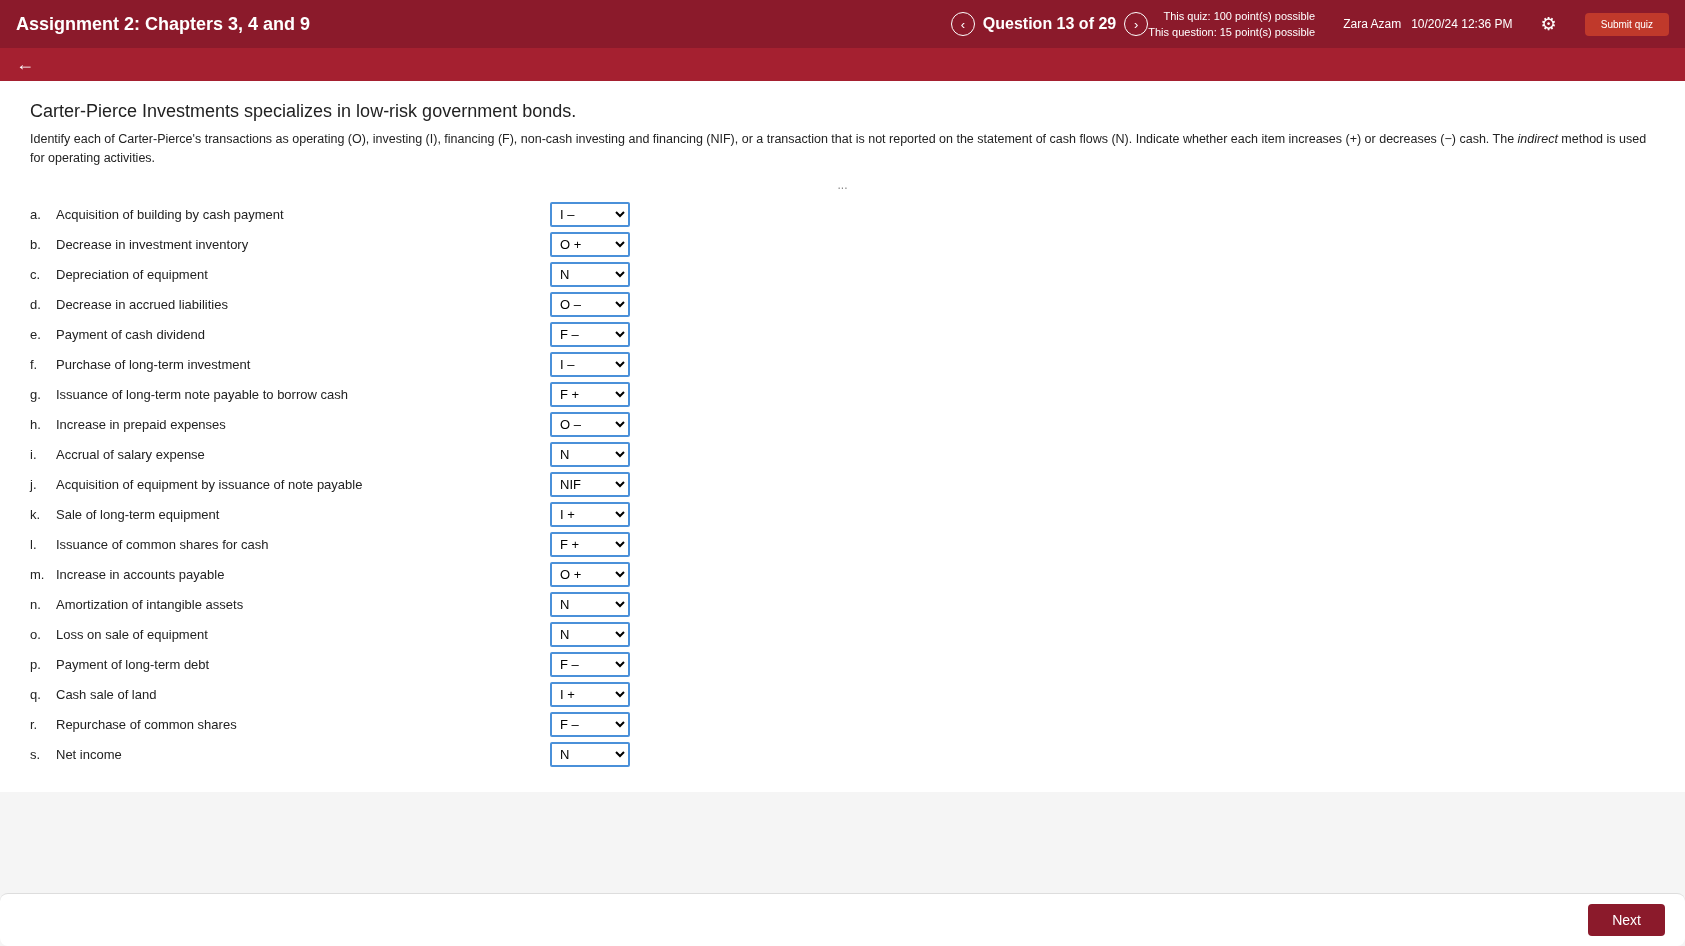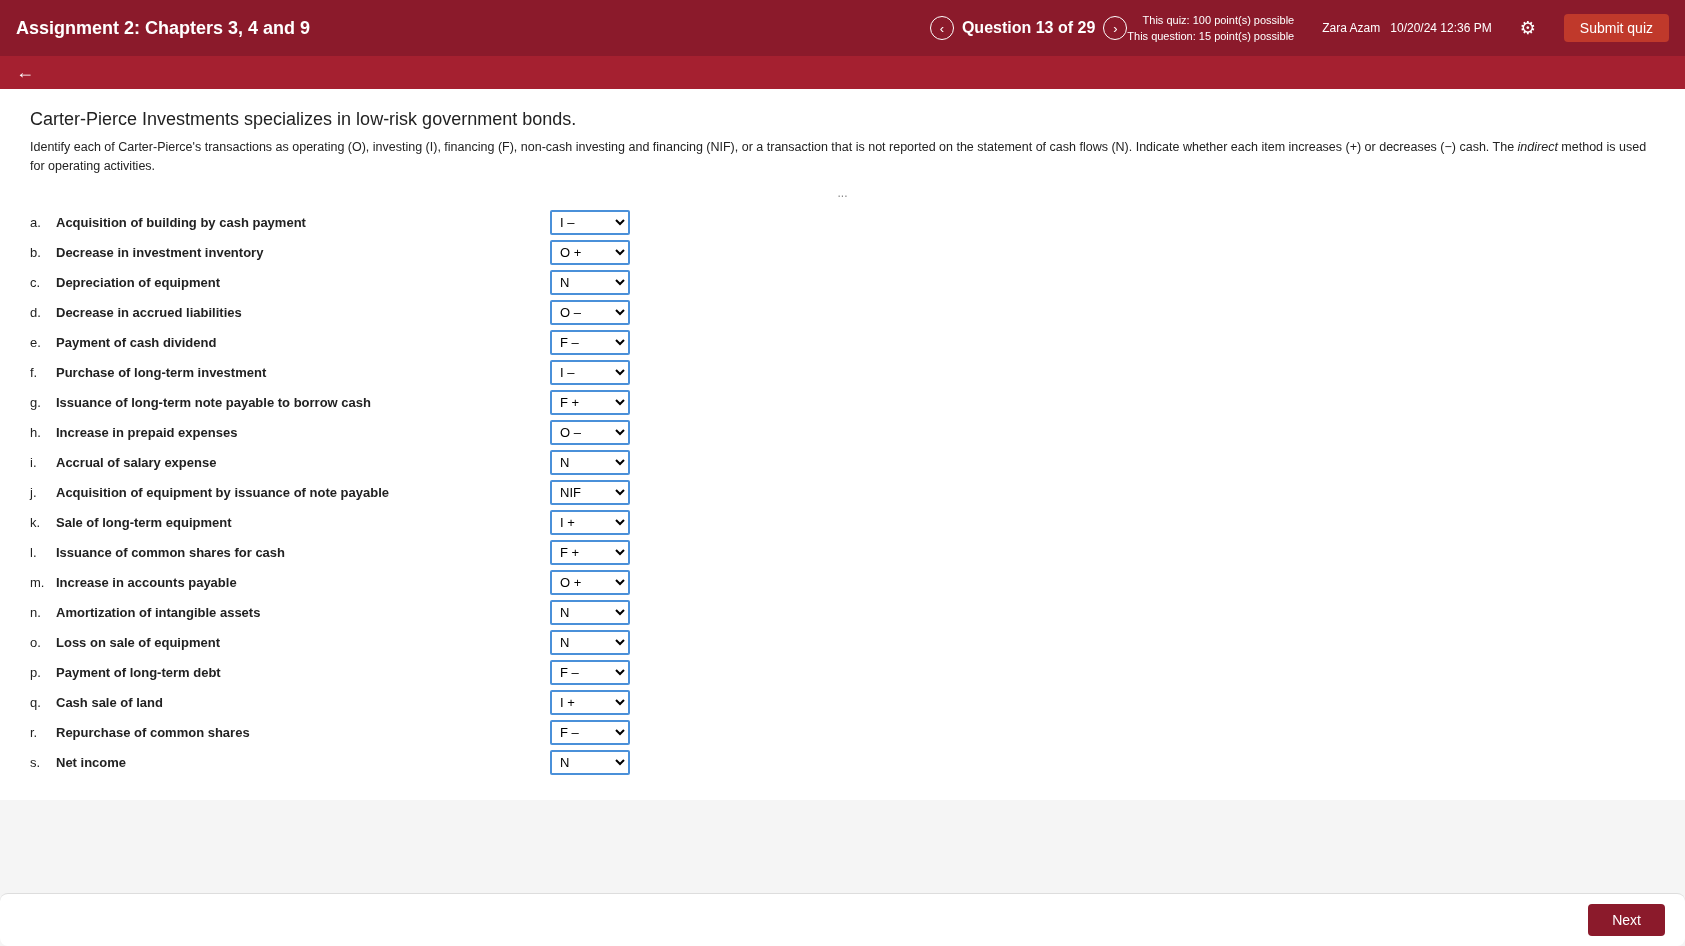--- a/index.html
+++ b/index.html
@@ -4,21 +4,21 @@
   <style>
     * { box-sizing: border-box; margin: 0; padding: 0; }
     body { font-family: Arial, sans-serif; font-size: 13px; background: #f5f5f5; color: #222; }
 
     .top-bar {
       background: #8b1a2b;
       color: white;
       display: flex;
       align-items: center;
       padding: 8px 16px;
-      height: 56px;
+      height: 48px;
     }
     .top-bar-title {
       font-size: 18px;
       font-weight: bold;
       flex: 1;
     }
     .nav-btn {
       background: none;
       border: 1px solid white;
       color: white;
@@ -47,21 +47,21 @@
       font-size: 11px;
       text-align: right;
       line-height: 1.5;
     }
     .submit-btn {
       background: #c0392b;
       color: white;
       border: none;
       border-radius: 4px;
       padding: 6px 16px;
-      font-size: 14px;
+      font-size: 10px;
       cursor: pointer;
     }
     .gear-icon {
       color: white;
       font-size: 18px;
       cursor: pointer;
     }
 
     .sub-bar {
       background: #a52030;
@@ -124,21 +124,21 @@
       font-size: 13px;
       display: flex;
       align-items: center;
       gap: 6px;
     }
     .item-letter {
       min-width: 20px;
       font-weight: normal;
     }
     .item-text {
-      font-weight: bold;
+      font-weight: normal;
     }
     .item-select {
       border: 2px solid #4a90d9;
       border-radius: 2px;
       padding: 2px 4px;
       font-size: 13px;
       min-width: 80px;
       background: white;
       cursor: pointer;
     }

